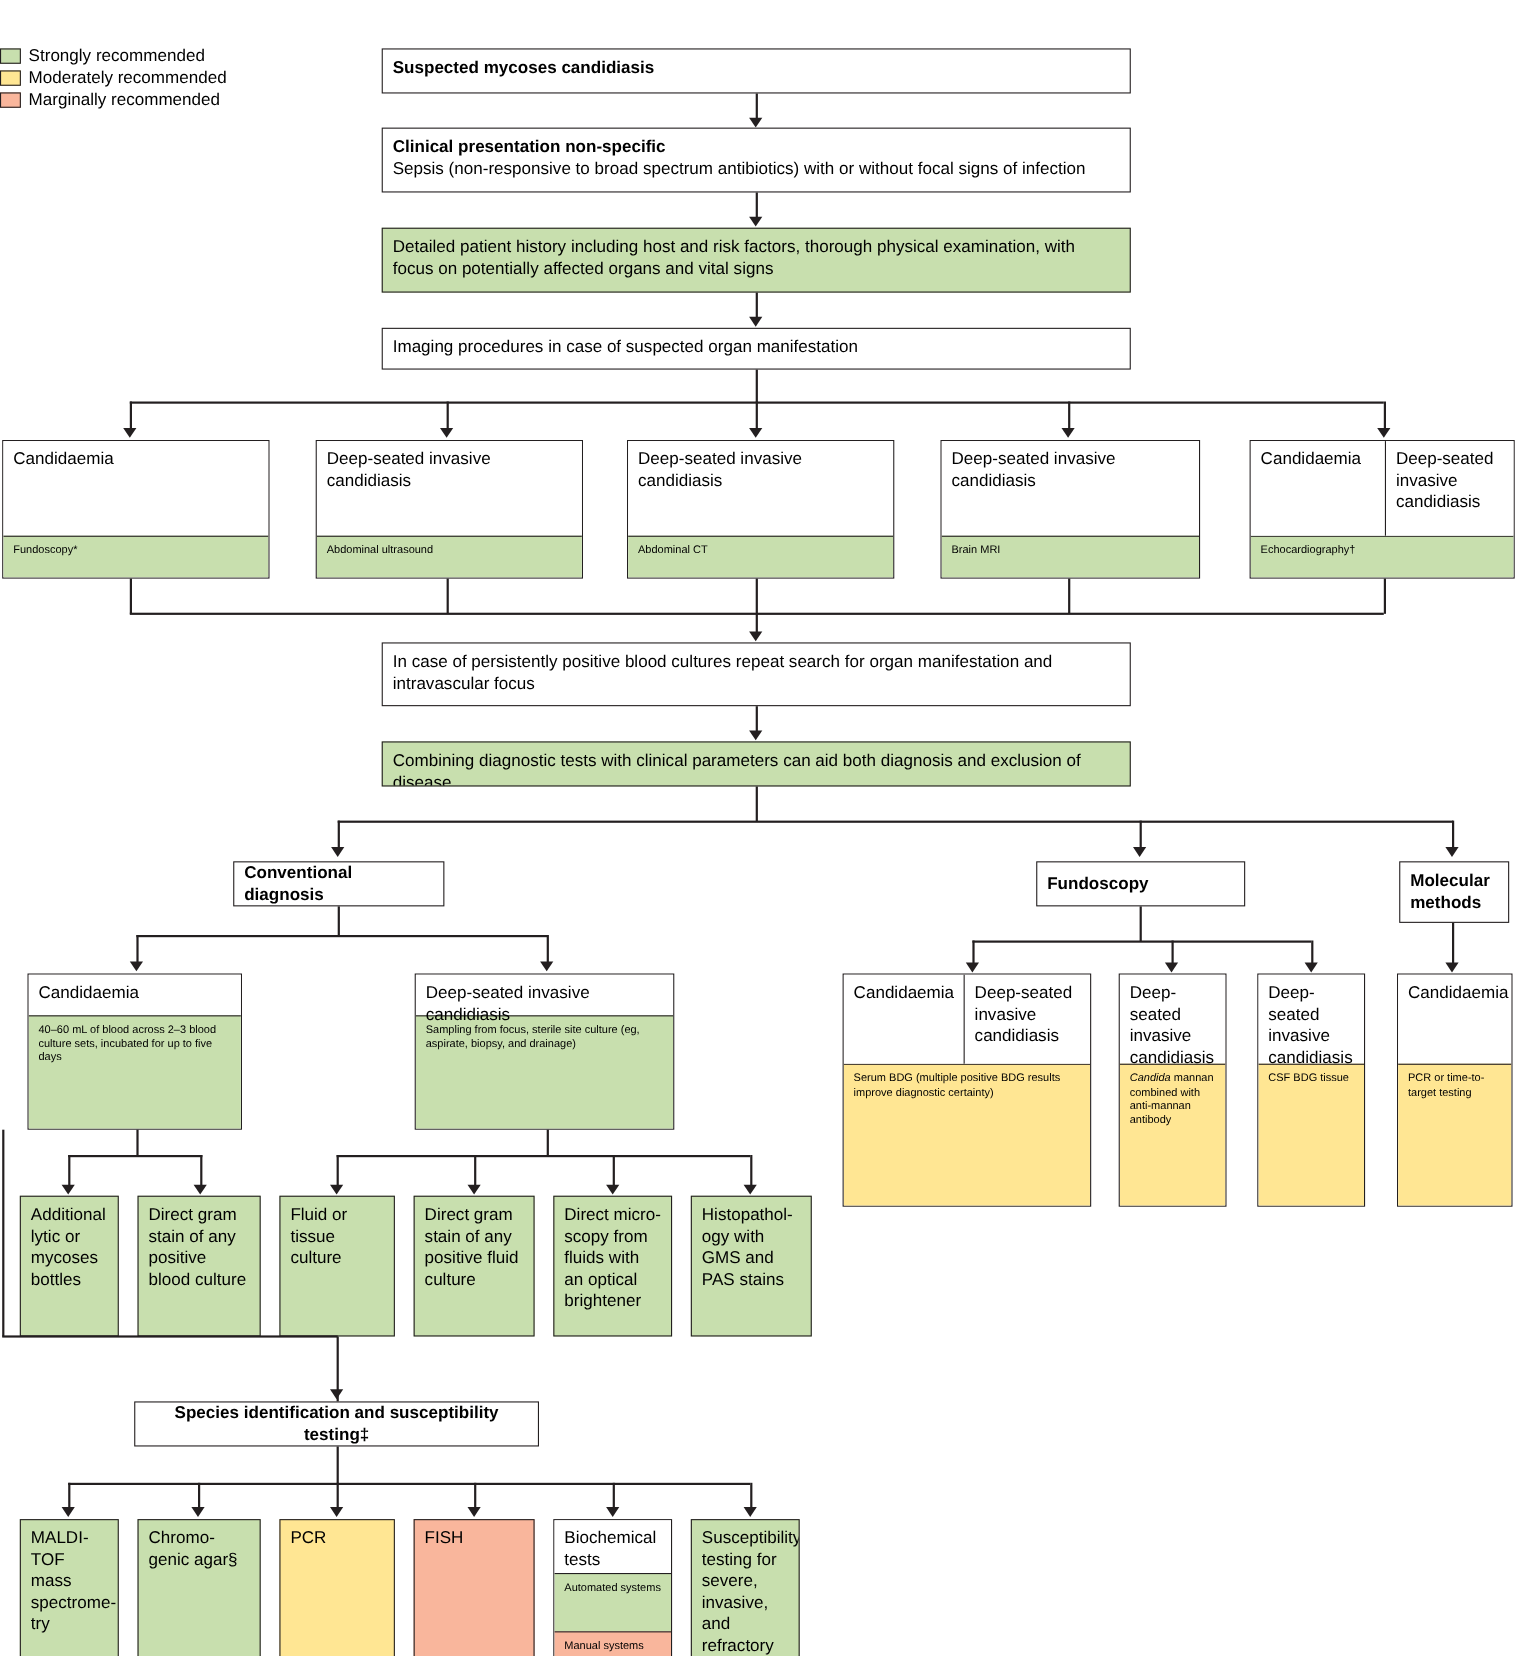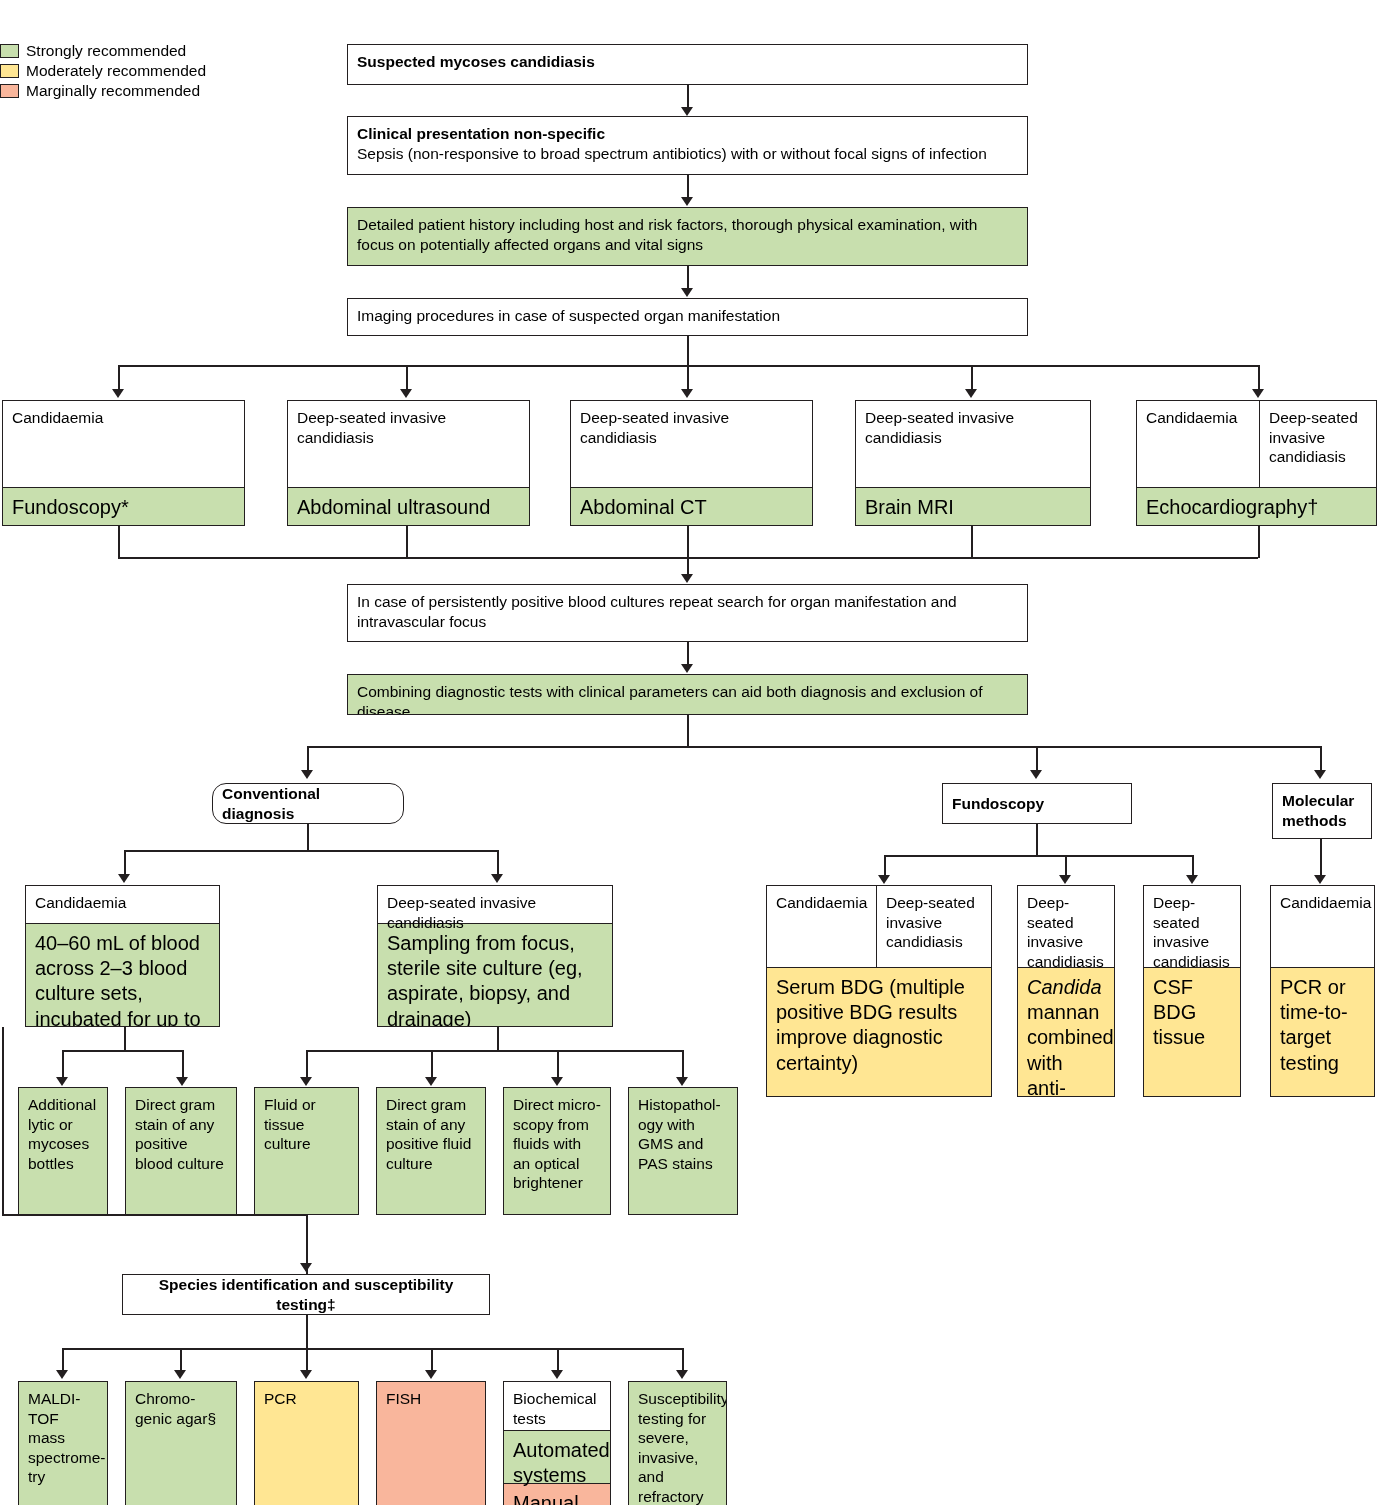--- a/index.html
+++ b/index.html
@@ -32,21 +32,21 @@
   .bold .pad, .bold{font-weight:bold;}
   .green{background:#c8dfae;}
   .yellow{background:#ffe693;}
   .salmon{background:#f9b69c;}
   .center-txt{display:flex;align-items:center;}
   .center-txt .pad{width:100%;}
 
   
   .split{position:absolute;box-sizing:border-box;border:1.5px solid #231f20;overflow:hidden;}
   .split .hdr{box-sizing:border-box;padding:7px 9px 6px 9px;font-size:15.5px;line-height:1.26;background:#fff;}
-  .split .body{box-sizing:border-box;padding:7px 9px 6px 9px;font-size:20px;line-height:1.26;border-top:1.5px solid #231f20;}
+  .split .body{box-sizing:border-box;padding:7px 9px 6px 9px;font-size:10px;line-height:1.26;border-top:1.5px solid #231f20;}
   .split .hdr-row{display:flex;}
   .split .hdr-cell{box-sizing:border-box;padding:7px 9px 6px 9px;font-size:15.5px;line-height:1.26;background:#fff;}
   .split .hdr-cell + .hdr-cell{border-left:1.5px solid #231f20;}
 
   
   .ln{position:absolute;background:#231f20;}
   .vl{width:1.6px;}
   .hl{height:1.6px;}
   .arw{
     position:absolute;
@@ -177,21 +177,21 @@
 
   <div class="ln vl" style="left:687px;top:674px;height:32px;"></div>
   <div class="ln hl" style="left:307px;top:705px;width:1014px;"></div>
   <div class="ln vl" style="left:307px;top:705px;height:28px;"></div>
   <div class="arw" style="left:301px;top:729px;"></div>
   <div class="ln vl" style="left:1036px;top:705px;height:28px;"></div>
   <div class="arw" style="left:1030px;top:729px;"></div>
   <div class="ln vl" style="left:1320px;top:705px;height:28px;"></div>
   <div class="arw" style="left:1314px;top:729px;"></div>
 
-  <div class="box bold center-txt" style="left:212px;top:742px;width:192px;height:41px;border-radius:14px;">
+  <div class="box bold center-txt" style="left:212px;top:742px;width:192px;height:41px;">
     <div class="pad">Conventional diagnosis</div>
   </div>
 
   <div class="box bold center-txt" style="left:942px;top:742px;width:190px;height:41px;">
     <div class="pad">Fundoscopy</div>
   </div>
 
   <div class="box bold" style="left:1272px;top:742px;width:100px;height:56px;">
     <div class="pad">Molecular methods</div>
   </div>

